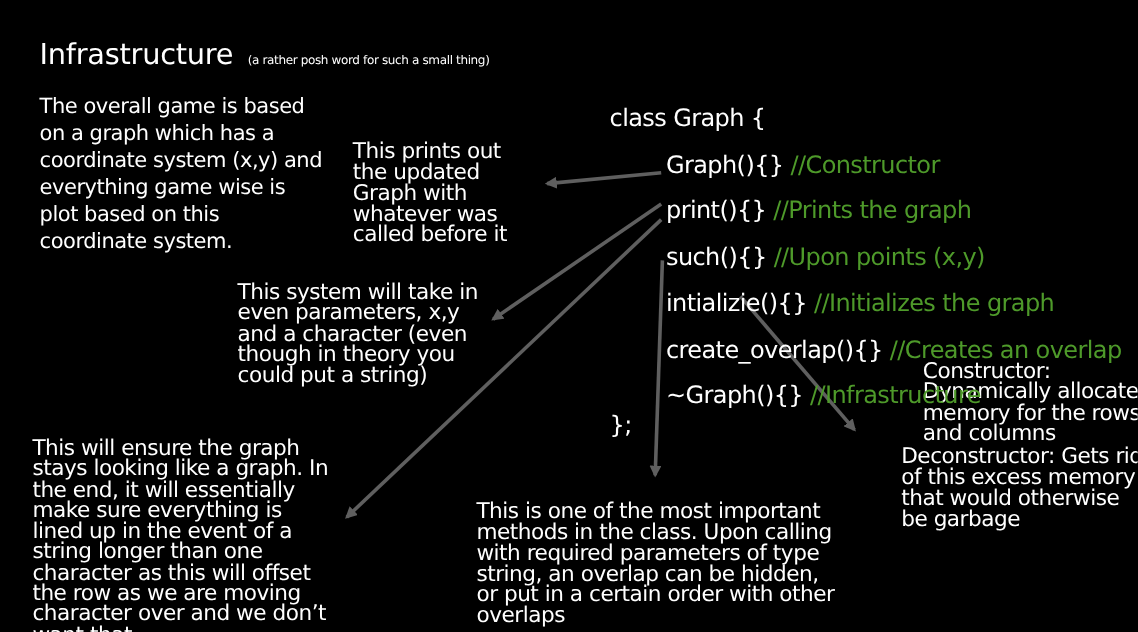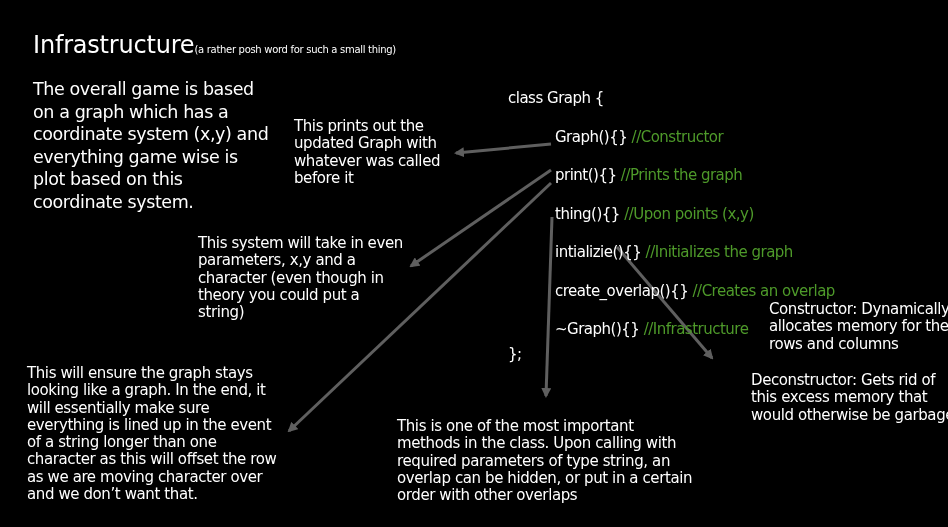--- a/index.html
+++ b/index.html
@@ -4,24 +4,24 @@
   <style>
     html, body { margin: 0; padding: 0; }
     body {
       width: 948px; height: 527px; background: #000000; color: #ffffff;
       position: relative; overflow: hidden;
       font-family: "DejaVu Sans", "Liberation Sans", sans-serif;
     }
     .abs { position: absolute; }
     .title { left: 33px; top: 31px; font-size: 21px; letter-spacing: -0.2px; white-space: nowrap; }
     .title .big { font-size: 24px; }
-    .title .small { font-size: 10px; margin-left: 0; letter-spacing: -0.3px; }
+    .title .small { font-size: 10px; margin-left: 12px; letter-spacing: -0.3px; }
     .intro { left: 33px; top: 78px; width: 240px; font-size: 17.5px; line-height: 22.5px; letter-spacing: -0.4px; }
-    .note { font-size: 15px; line-height: 17.3px; letter-spacing: -0.4px; }
-    .code { left: 508px; top: 87px; font-size: 15px; line-height: 22.5px; letter-spacing: -0.5px; white-space: nowrap; }
+    .note { font-size: 18px; line-height: 17.3px; letter-spacing: -0.4px; }
+    .code { left: 508px; top: 87px; font-size: 20px; line-height: 22.5px; letter-spacing: -0.5px; white-space: nowrap; }
     .code .indent { padding-left: 47px; margin-top: 16px; }
     .code .cmt { color: var(--comment-color); }
     .code .closing { margin-top: 2px; }
     svg.arrows { position: absolute; left: 0; top: 0; }
   </style>
 </head>
 <body style="background: rgb(0, 0, 0); color: rgb(255, 255, 255);">
 
 <svg class="arrows" width="948" height="527">
   <defs>
@@ -48,18 +48,18 @@
 <div class="abs note" style="left:198px; top:235px; width:205px;">This system will take in even parameters, x,y and a character (even though in theory you could put a string)</div>
 <div class="abs note" style="left:27px; top:365px; width:255px;">This will ensure the graph stays looking like a graph. In the end, it will essentially make sure everything is lined up in the event of a string longer than one character as this will offset the row as we are moving character over and we don’t want that.</div>
 <div class="abs note" style="left:397px; top:418px; width:300px;">This is one of the most important methods in the class. Upon calling with required parameters of type string, an overlap can be hidden, or put in a certain order with other overlaps</div>
 <div class="abs note" style="left:769px; top:301px; width:205px;">Constructor: Dynamically allocates memory for the rows and columns</div>
 <div class="abs note" style="left:727px; top:372px; width:205px;margin-left:24px;">Deconstructor: Gets rid of this excess memory that would otherwise be garbage</div>
 
 <div class="abs code" style="--comment-color:#4e9a2a;">
   <div>class Graph {</div>
   <div class="indent"><span>Graph(){}</span> <span class="cmt">//Constructor</span></div>
   <div class="indent"><span>print(){}</span> <span class="cmt">//Prints the graph</span></div>
-  <div class="indent"><span>thing(){}</span> <span class="cmt">//Upon points (x,y)</span></div>
+  <div class="indent"><span>such(){}</span> <span class="cmt">//Upon points (x,y)</span></div>
   <div class="indent"><span>intializie(){}</span> <span class="cmt">//Initializes the graph</span></div>
   <div class="indent"><span>create_overlap(){}</span> <span class="cmt">//Creates an overlap</span></div>
   <div class="indent"><span>~Graph(){}</span> <span class="cmt">//Infrastructure</span></div>
   <div class="closing">};</div>
 </div>
 
 </body></html>

